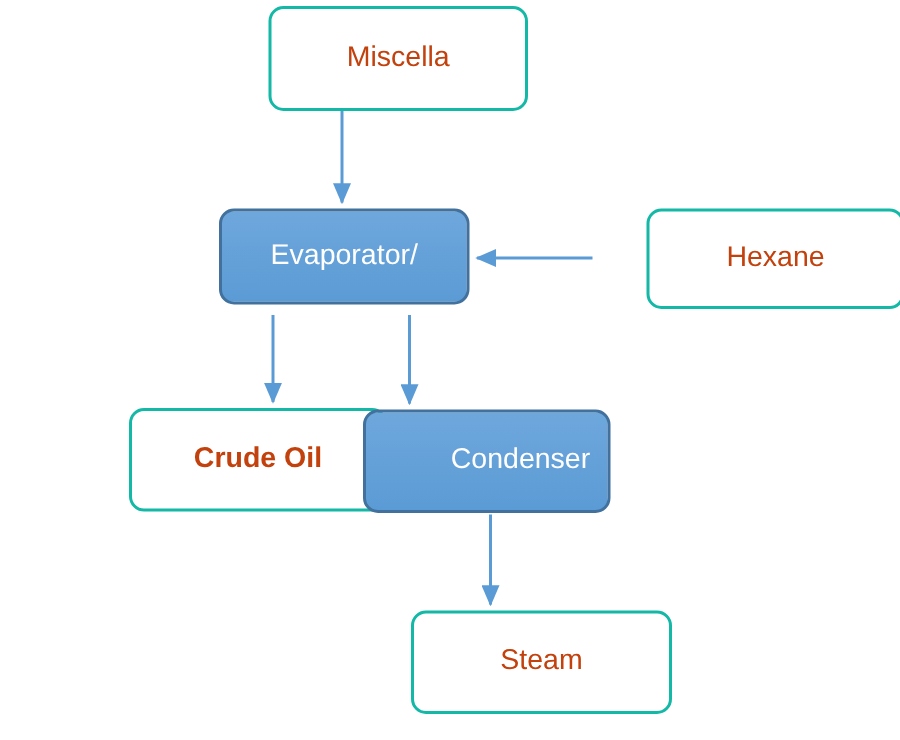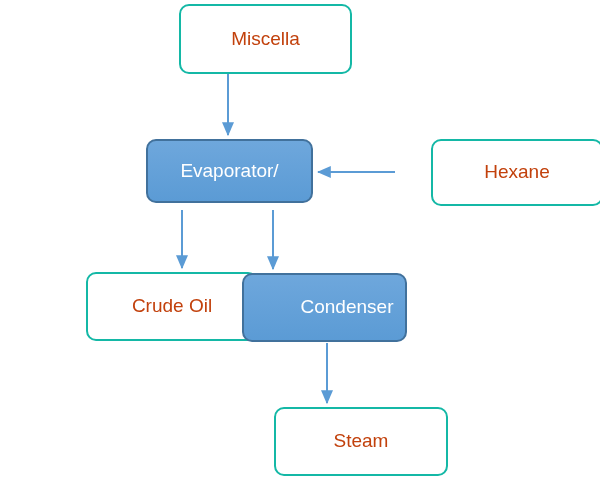--- a/index.html
+++ b/index.html
@@ -41,21 +41,21 @@
     margin-left: 36px;
   }
   .node.blue {
     background: linear-gradient(#6EA7DC, #5B9BD5);
     border: 2px solid #41719C;
     color: #ffffff;
   }
   .node-miscella   { left: 143px; top:   4px; width: 173px; height: 70px; }
   .node-evaporator { left: 146px; top: 139px; width: 167px; height: 64px; }
   .node-steam      { left: 395px; top: 139px; width: 172px; height: 67px; }
-  .node-crude-oil  { left:  50px; top: 272px; width: 172px; height: 69px; }
+  .node-crude-oil  { left:  50px; top: 272px; width: 172px; height: 69px; font-weight: bold; }
   .node-condenser  { left: 242px; top: 273px; width: 165px; height: 69px; padding-left: 45px; }
   .node-hexane     { left: 238px; top: 407px; width: 174px; height: 69px; }
 </style>
 </head>
 <body>
 
 <div class="canvas">
 
   <svg class="arrow-layer" width="600" height="493" viewBox="0 0 600 493">
     <defs>

